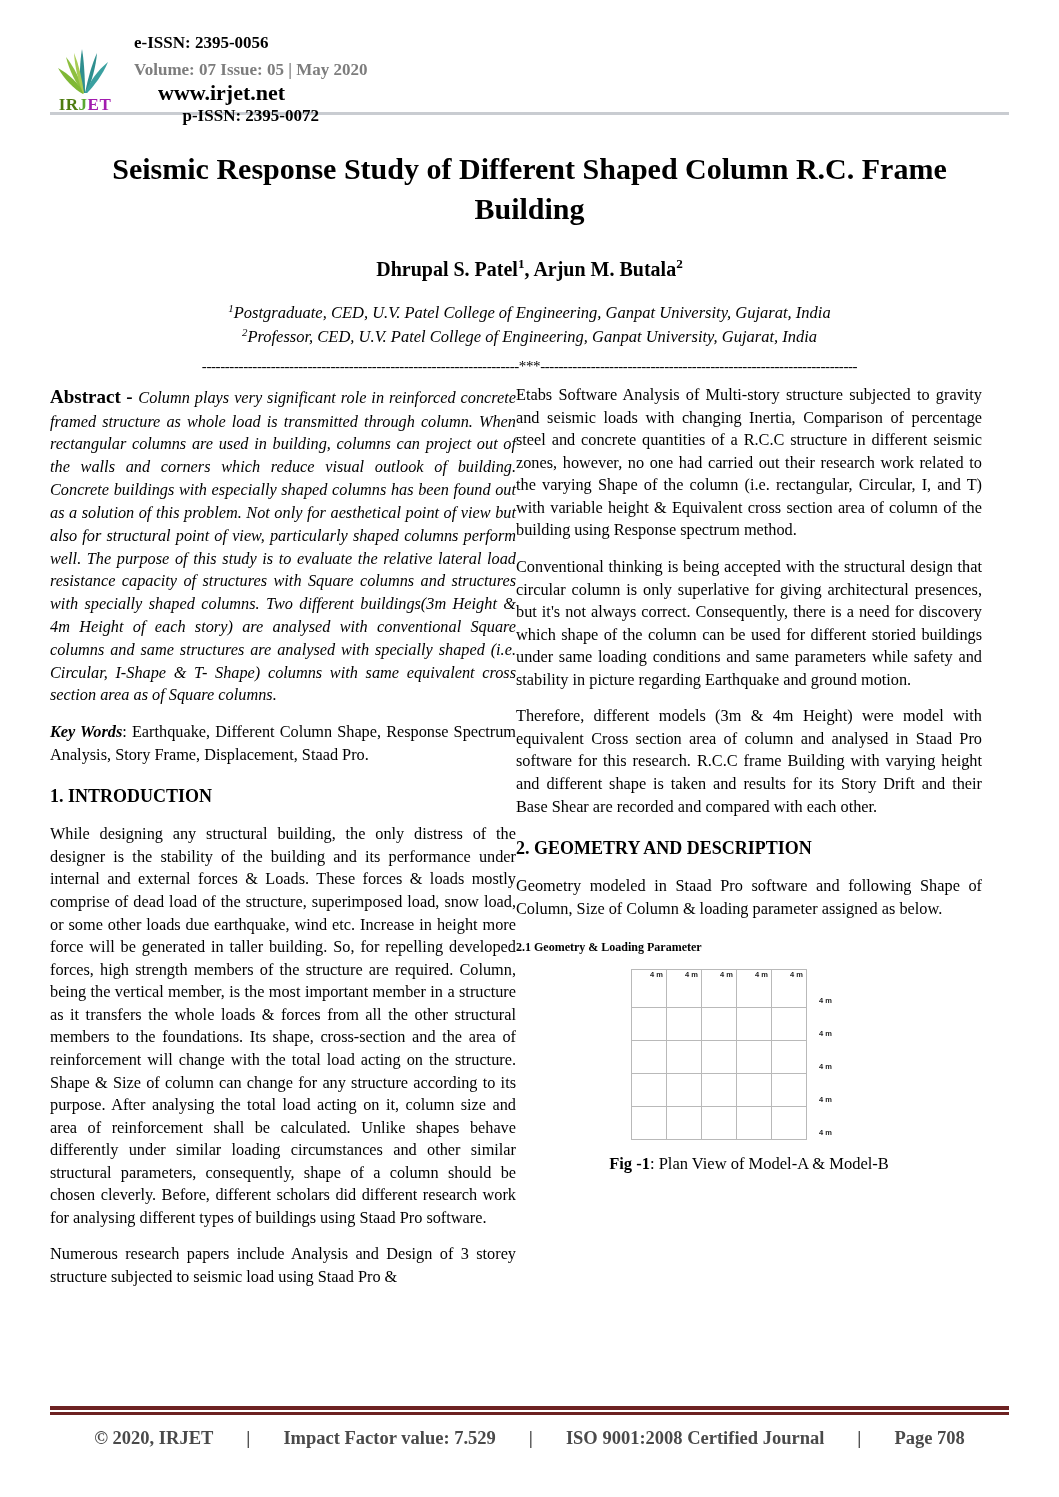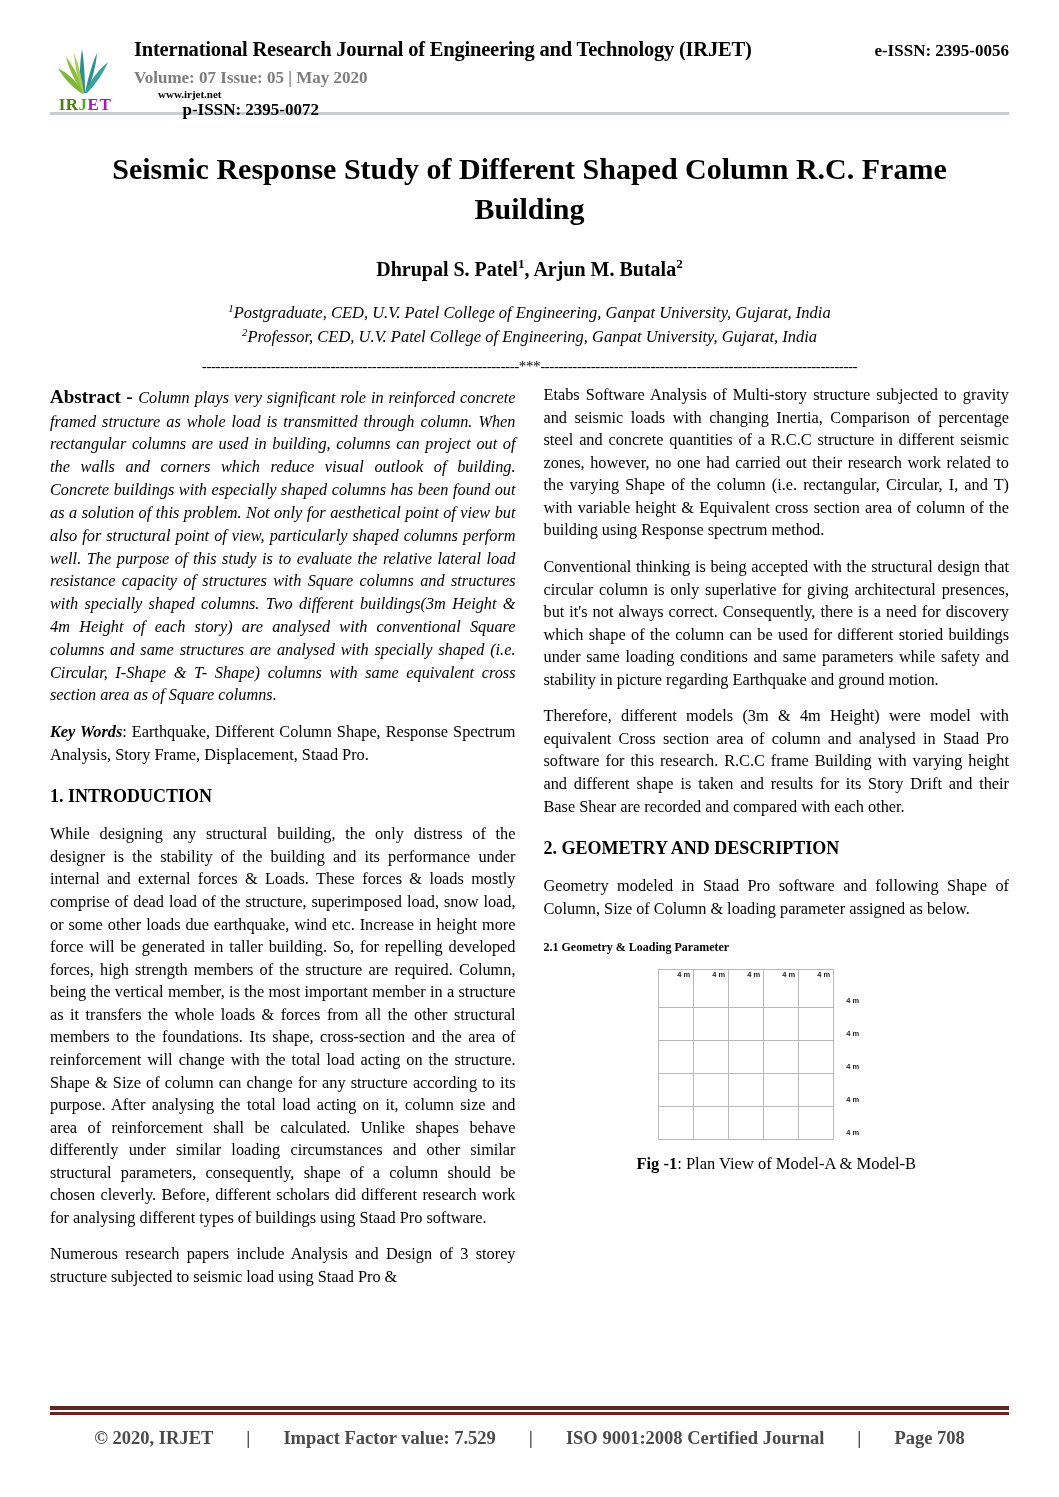--- a/index.html
+++ b/index.html
@@ -77,21 +77,21 @@
   .volume-line {
     font-family: "Liberation Serif", serif;
     font-weight: bold;
     font-size: 17px;
     color: #7d7d7d;
     width: 300px;
   }
   .website {
     font-family: "Liberation Serif", serif;
     font-weight: bold;
-    font-size: 11px;
+    font-size: 22px;
     flex: 1;
     text-align: left;
     padding-left: 24px;
   }
   .pissn-wrap { width: 185px; text-align: right; }
 
   .header-rule {
     height: 3px;
     background: #c9ccd1;
     margin-top: 12px;
@@ -133,21 +133,20 @@
     letter-spacing: -0.4px;
     white-space: nowrap;
     overflow: hidden;
     text-align: center;
   }
 
   
   .columns {
     display: flex;
     margin-top: 8px;
-    gap: 28px;
   }
   .col { width: 466px; }
 
   p.body {
     font-family: "Liberation Serif", serif;
     font-size: 16.3px;
     line-height: 1.385;
     text-align: justify;
     margin: 0 0 14px 0;
     hyphens: none;
@@ -273,21 +272,20 @@
         <path d="M31 46 C34 31, 38 17, 43 6 C42 19, 38 33, 33 46 Z" fill="#2f8f8f"></path>
         <path d="M31 46 C36 34, 44 23, 54 15 C49 27, 40 39, 33 46 Z" fill="#3aa0a0"></path>
         <path d="M30 46 C26 32, 20 20, 12 10 C15 23, 22 36, 29 46 Z" fill="#8dbf3f"></path>
         <path d="M30 46 C24 36, 15 27, 4 21 C10 32, 20 42, 29 47 Z" fill="#7fb836"></path>
         <path d="M30 46 C28 32, 25 18, 20 6 C21 20, 24 34, 29 46 Z" fill="#a8cc52"></path>
       </svg>
       <div class="logo-text"><span class="ir">IR</span><span class="j">J</span><span class="et">ET</span></div>
     </div>
     <div class="header-text">
       <div class="header-row1">
-        <div class="journal-title">International Research Journal of Engineering and Technology (IRJET)</div>
         <div class="eissn">e-ISSN: 2395-0056</div>
       </div>
       <div class="header-row2">
         <div class="volume-line">Volume: 07 Issue: 05 | May 2020</div>
         <div class="website">www.irjet.net</div>
         <div class="pissn-wrap">
           <span class="pissn">p-ISSN: 2395-0072</span>
         </div>
       </div>
     </div>

